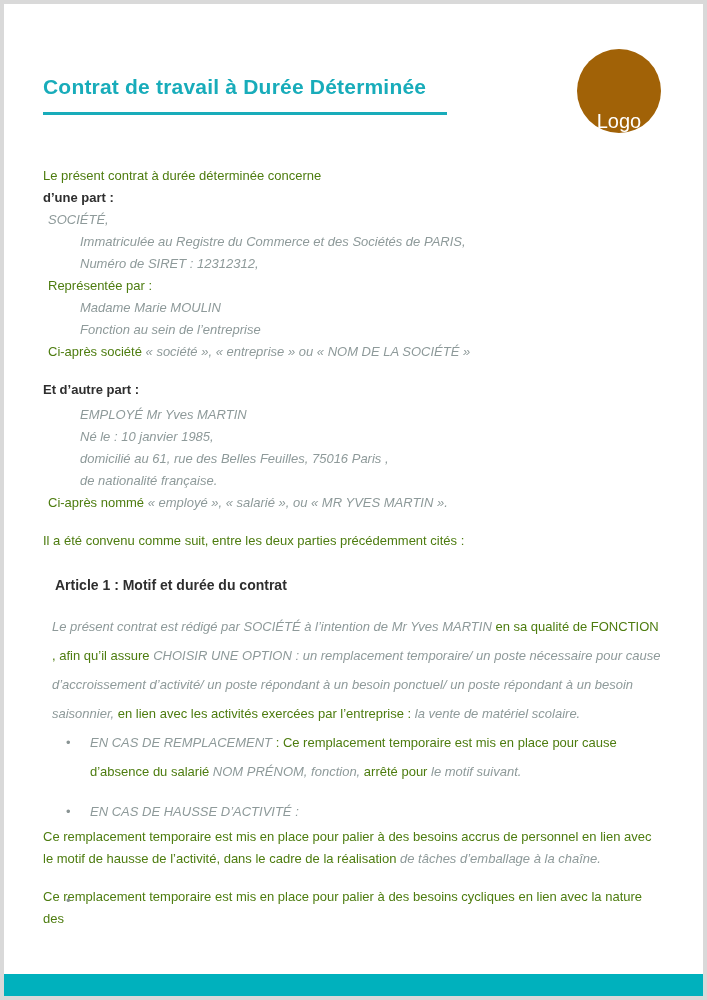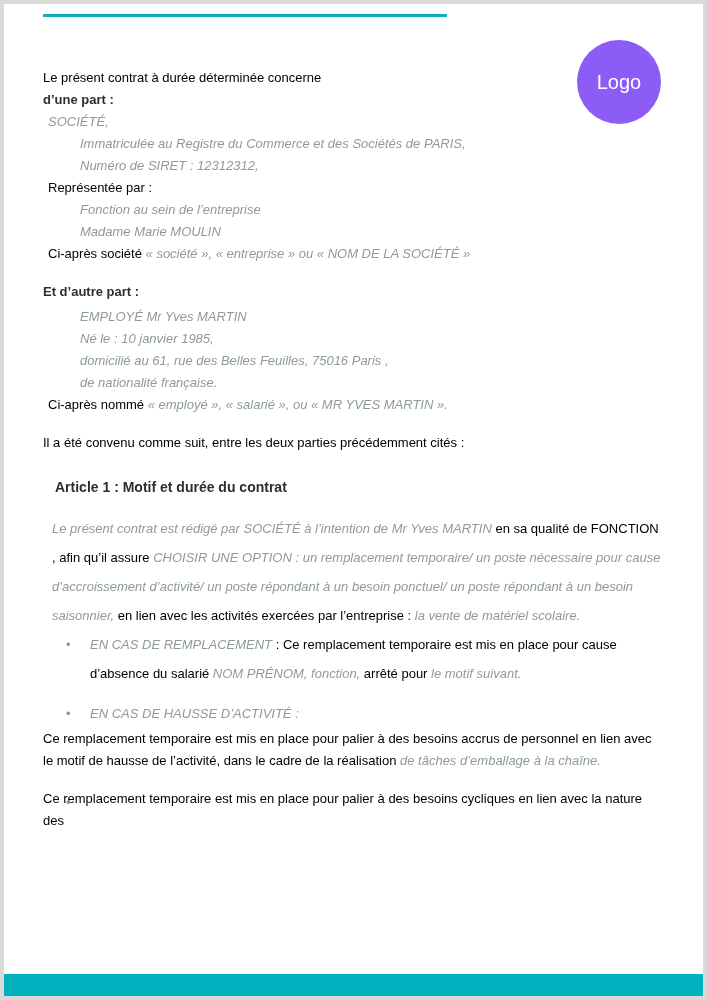--- a/index.html
+++ b/index.html
@@ -26,25 +26,25 @@
     color: #18acba;
     letter-spacing: 0.2px;
   }
   .title-underline {
     margin-top: 10px;
     width: 404px; height: 3px;
     background: #18acba;
   }
   .logo-badge {
     position: absolute;
-    left: 573px; top: 36px;
+    left: 573px; top: 45px;
     width: 84px; height: 84px;
     border-radius: 50%;
-    background: #8b5cf6;
-    display: flex; align-items: center; justify-content: center;
+    background: #a16207;
+    display: flex; align-items: flex-end; justify-content: center;
   }
   .logo-label { color: #ffffff; font-size: 20px; }
   .doc-body { margin-top: 50px; }
   .doc-body p, .doc-body h2 {
     margin: 0;
     font-size: 13px;
     line-height: 22px;
     font-weight: normal;
     color: #3b3b3b;
   }
@@ -56,48 +56,49 @@
   .bullet { position: relative; padding-left: 47px; }
   .bullet .dot {
     position: absolute; left: 23px; top: 0;
     color: #8a9494;
   }
   .gap-xs { margin-top: 3px !important; }
   .gap-sm { margin-top: 6px !important; }
   .gap-md { margin-top: 11px !important; }
   .gap-lg { margin-top: 16px !important; }
   .gap-xl { margin-top: 22px !important; }
-  .seg-plain { color: #000000; }
+  .seg-plain { color: #4d7c0f; }
   .seg-bold { color: #2e2e2e; font-weight: bold; }
   .seg-muted { color: #8e9a9a; font-style: italic; }
   .footer-bar {
     position: absolute;
     left: -4px; right: -4px; bottom: -4px;
     height: 26px;
     background: #00b1bd;
   }
 </style>
 </head>
 <body>
 
 <div class="page">
   <div class="logo-badge">
     <span class="logo-label">Logo</span>
   </div>
   <div class="content">
+    <h1 class="doc-title">Contrat de travail à Durée Déterminée</h1>
     <div class="title-underline"></div>
     <div class="doc-body" id="doc-body">
         <p><span class="seg-plain">Le présent contrat à durée déterminée concerne</span></p>
         <p><span class="seg-bold">d’une part :</span></p>
         <p class="ind1"><span class="seg-muted">SOCIÉTÉ,</span></p>
         <p class="ind3"><span class="seg-muted">Immatriculée au Registre du Commerce et des Sociétés de PARIS,</span></p>
         <p class="ind3"><span class="seg-muted">Numéro de SIRET : 12312312,</span></p>
         <p class="ind1"><span class="seg-plain">Représentée par :</span></p>
+        <p class="ind3"><span class="seg-muted">Madame Marie MOULIN</span></p>
         <p class="ind3"><span class="seg-muted">Fonction au sein de l’entreprise</span></p>
-        <p class="ind3"><span class="seg-muted">Madame Marie MOULIN</span></p>
         <p class="ind1"><span class="seg-plain">Ci-après société </span><span class="seg-muted">« société », « entreprise » ou « NOM DE LA SOCIÉTÉ »</span></p>
         <p class="gap-lg"><span class="seg-bold">Et d’autre part :</span></p>
         <p class="ind3 gap-xs"><span class="seg-muted">EMPLOYÉ Mr Yves MARTIN</span></p>
         <p class="ind3"><span class="seg-muted">Né le : 10 janvier 1985,</span></p>
         <p class="ind3"><span class="seg-muted">domicilié au 61, rue des Belles Feuilles, 75016 Paris ,</span></p>
         <p class="ind3"><span class="seg-muted">de nationalité française.</span></p>
         <p class="ind1"><span class="seg-plain">Ci-après nommé </span><span class="seg-muted">« employé », « salarié », ou « MR YVES MARTIN ».</span></p>
         <p class="gap-lg"><span class="seg-plain">Il a été convenu comme suit, entre les deux parties précédemment cités :</span></p>
         <h2 class="gap-xl"><span class="seg-bold">Article 1 : Motif et durée du contrat</span></h2>
         <p class="ind2 loose gap-lg"><span class="seg-muted">Le présent contrat est rédigé par SOCIÉTÉ à l’intention de Mr Yves MARTIN</span><span class="seg-plain"> en sa qualité de FONCTION , afin qu’il assure </span><span class="seg-muted">CHOISIR UNE OPTION : un remplacement temporaire/ un poste nécessaire pour cause d’accroissement d’activité/ un poste répondant à un besoin ponctuel/ un poste répondant à un besoin saisonnier,</span><span class="seg-plain"> en lien avec les activités exercées par l’entreprise : </span><span class="seg-muted">la vente de matériel scolaire.</span></p>

